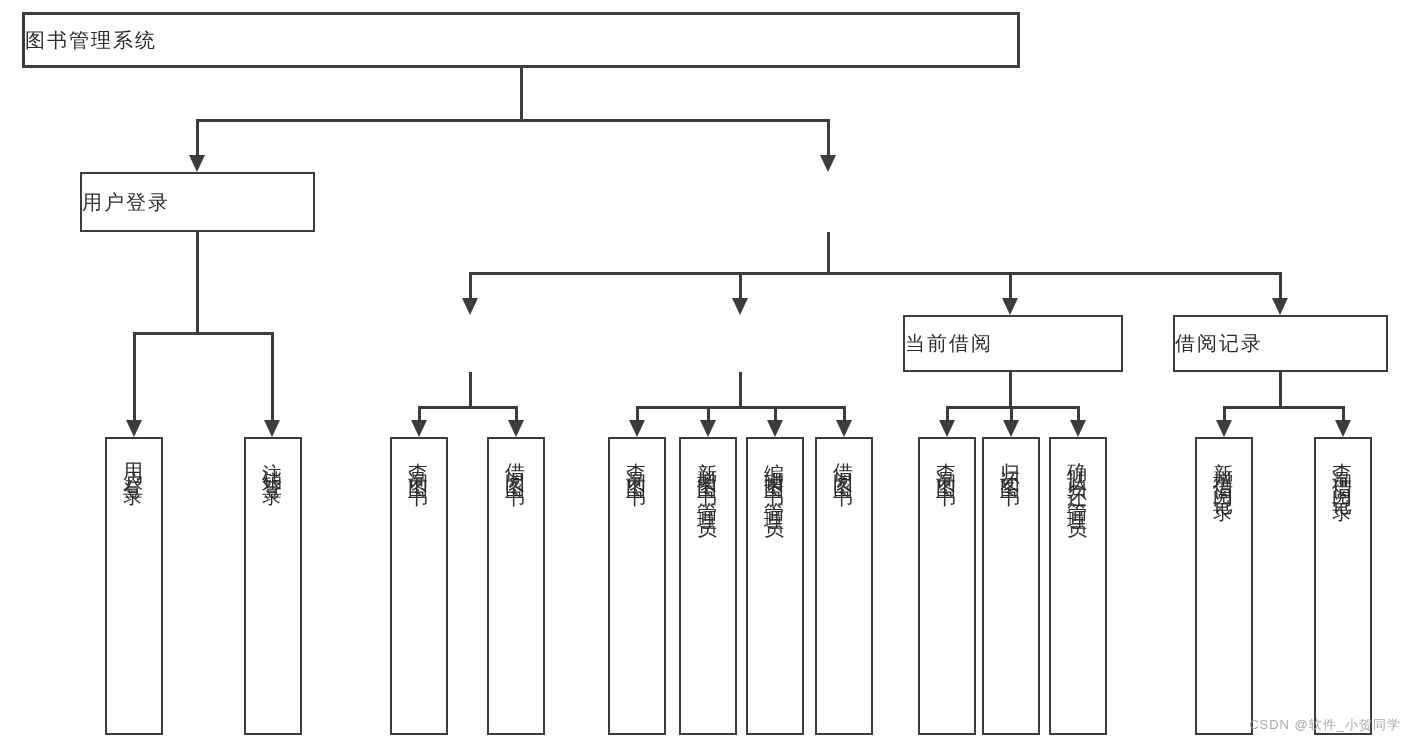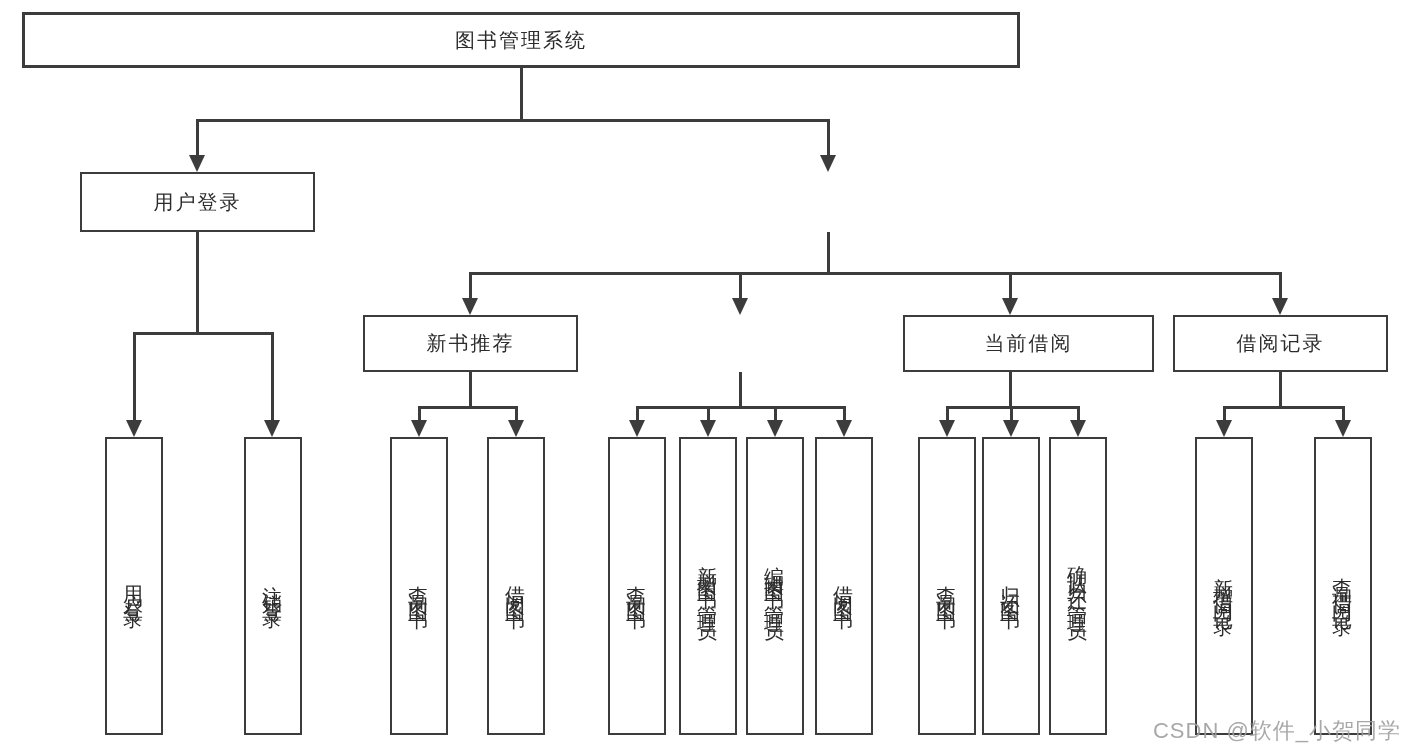--- a/index.html
+++ b/index.html
@@ -6,42 +6,42 @@
   .canvas{
     position:relative;
     width:1405px;height:747px;
     background:#ffffff;
     font-family:"Liberation Sans","DejaVu Sans",sans-serif;
     overflow:hidden;
   }
   .box{
     position:absolute;box-sizing:border-box;
     border:2px solid #3c3c3c;background:#ffffff;
-    display:flex;align-items:center;justify-content:center;
+    display:flex;align-items:center;
     font-size:20px;color:#2c2c2c;letter-spacing:2px;
     white-space:nowrap;
   }
   .root{border-width:3px;}
   .leaf{
     writing-mode:vertical-rl;text-orientation:mixed;
     letter-spacing:8px;font-size:20px;padding:8px 0;
     white-space:normal;
   }
   .ln{position:absolute;background:#3c3c3c;}
   .v{width:2.5px;}
   .h{height:2.5px;}
   .arr{
     position:absolute;width:0;height:0;
     border-left:8px solid transparent;
     border-right:8px solid transparent;
     border-top:17px solid #3c3c3c;
   }
   .wm{
     position:absolute;right:4px;top:716px;
-    font-size:22px;color:rgba(158,158,158,0.9);
+    font-size:13px;color:rgba(158,158,158,0.9);
     letter-spacing:1px;z-index:5;
   }
 </style>
 </head>
 <body>
 
 <div class="canvas">
 
   <div class="box root" style="left:22px;top:12px;width:998px;height:56px;">
     <span>图书管理系统</span>
@@ -69,24 +69,21 @@
   <div class="ln h" style="left:469px;top:272px;width:813px;"></div>
   <div class="ln v" style="left:469px;top:272px;height:28px;"></div>
   <div class="arr" style="left:462px;top:298px;"></div>
   <div class="ln v" style="left:739px;top:272px;height:28px;"></div>
   <div class="arr" style="left:732px;top:298px;"></div>
   <div class="ln v" style="left:1009px;top:272px;height:28px;"></div>
   <div class="arr" style="left:1002px;top:298px;"></div>
   <div class="ln v" style="left:1279px;top:272px;height:28px;"></div>
   <div class="arr" style="left:1272px;top:298px;"></div>
 
-  <div class="box" style="left:363px;top:315px;width:215px;height:57px;">
-    <span>新书推荐</span>
-  </div>
-  <div class="box" style="left:903px;top:315px;width:251px;height:57px;">
+  <div class="box" style="left:903px;top:315px;width:220px;height:57px;">
     <span>当前借阅</span>
   </div>
   <div class="box" style="left:1173px;top:315px;width:215px;height:57px;">
     <span>借阅记录</span>
   </div>
 
   <div class="ln v" style="left:469px;top:372px;height:36px;"></div>
   <div class="ln h" style="left:418px;top:406px;width:99px;"></div>
   <div class="ln v" style="left:418px;top:406px;height:16px;"></div>
   <div class="arr" style="left:411px;top:420px;"></div>

